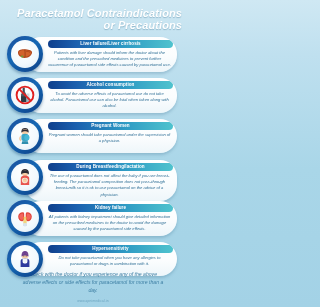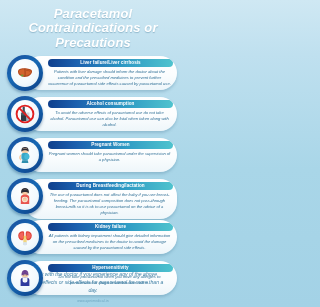--- a/index.html
+++ b/index.html
@@ -4,23 +4,23 @@
 <style>
   html,body{margin:0;padding:0;}
   body{
     width:186px;height:307px;overflow:hidden;
     font-family:"Liberation Sans", sans-serif;
     background:linear-gradient(180deg,#cfe8f3 0%,#bfe0ef 18%,#a9d6e8 55%,#a3d2e6 100%);
     position:relative;
   }
   
   .title{
-    text-align:center;
+    text-align:right;
     color:#ffffff;
-    font-size:13px;
+    font-size:11px;
     font-weight:bold;
     font-style:italic;
     letter-spacing:.1px;
     padding:7px 4px 4px 4px;
     text-shadow:0 1px 1px rgba(80,130,160,.45);
     line-height:1.1;
   }
   
   .sections{
     position:relative;

